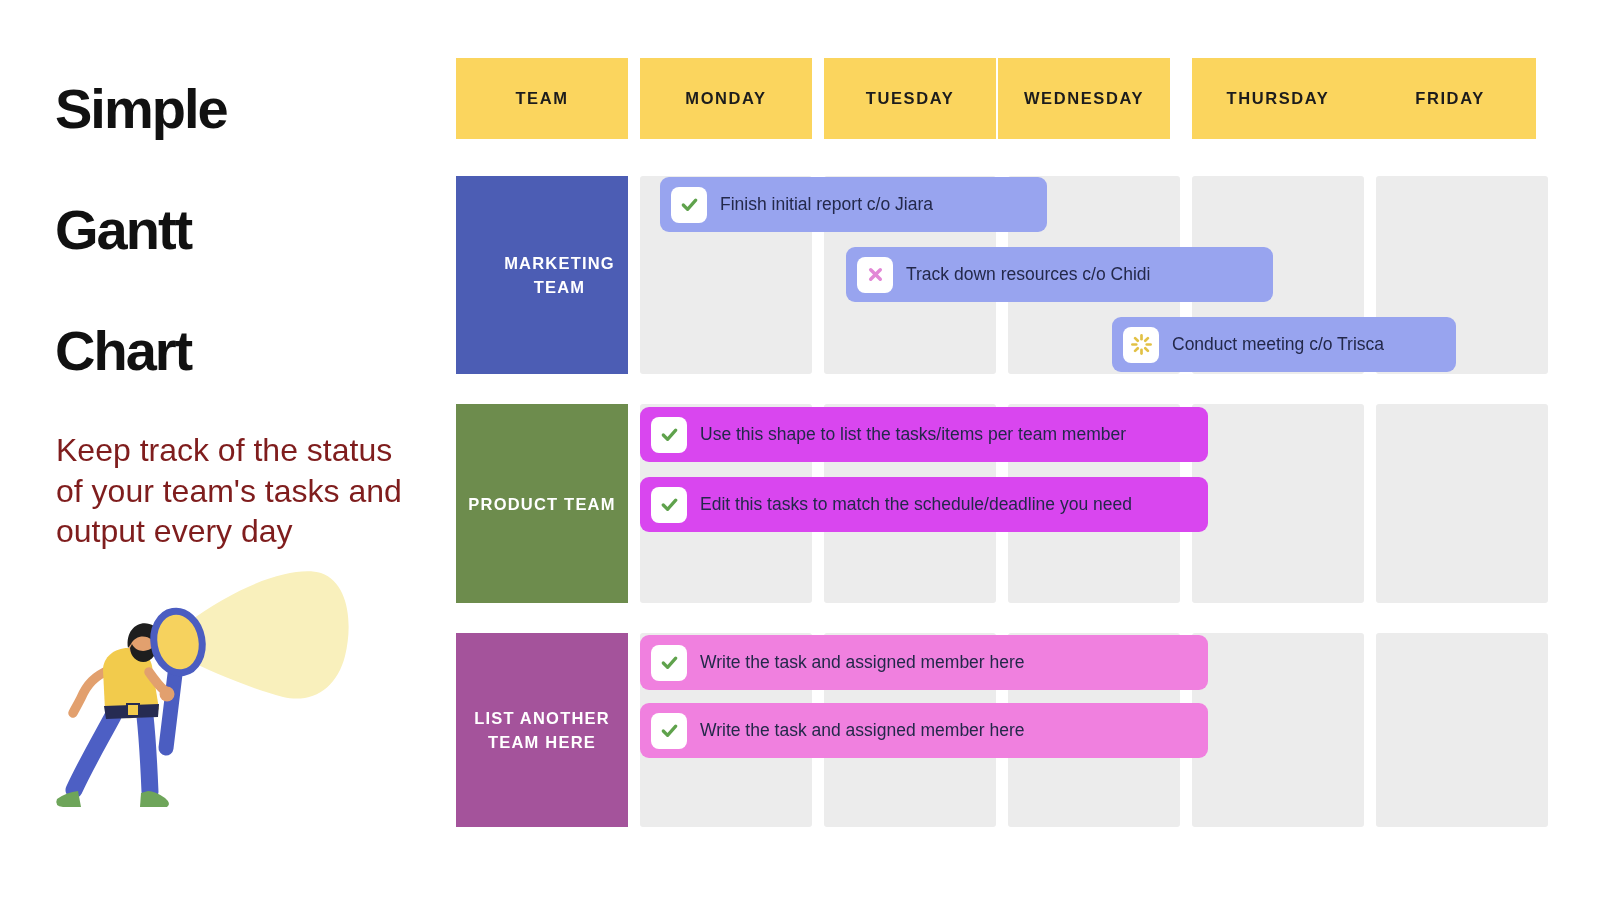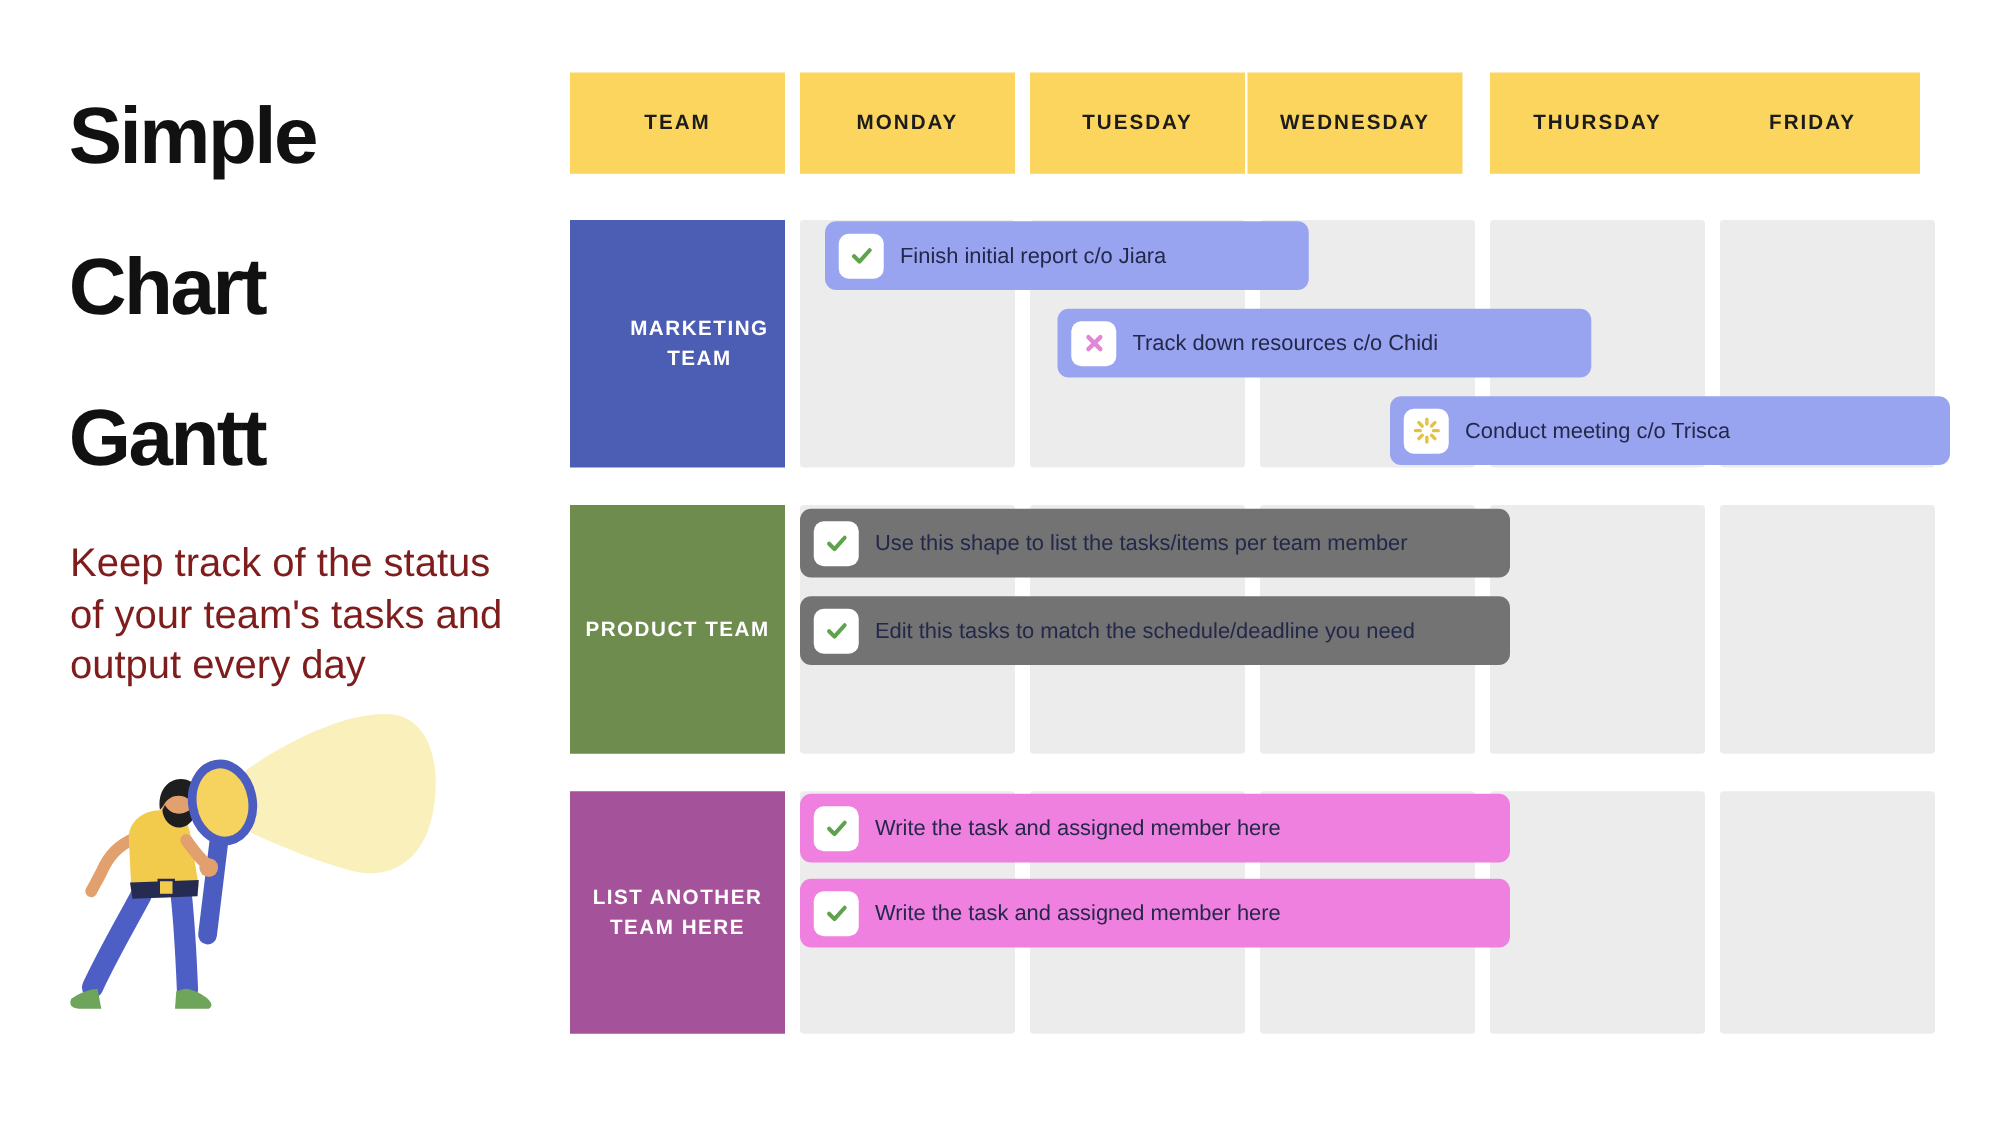--- a/index.html
+++ b/index.html
@@ -1,57 +1,57 @@
 <!DOCTYPE html>
 <html><head>
 <meta charset="utf-8">
 <style>
   html,body{margin:0;padding:0;background:#ffffff;}
   .stage{position:relative;width:1600px;height:900px;background:#ffffff;overflow:hidden;
          font-family:"Liberation Sans",sans-serif;}
 
   
   .title{position:absolute;left:55px;top:48px;margin:0;color:#111111;
-         font-size:64px;font-weight:800;letter-spacing:-2px;line-height:121px;}
+         font-size:56px;font-weight:800;letter-spacing:-2px;line-height:121px;}
   .title span{display:block;}
   .subtitle{position:absolute;left:56px;top:430px;width:352px;margin:0;
             color:#7f1d1d;font-size:32px;line-height:40.5px;font-weight:400;}
   .illus{position:absolute;left:45px;top:552px;width:310px;height:300px;}
 
   
   .hcell{position:absolute;top:58px;width:172px;height:81px;background:#FBD55E;
          display:flex;align-items:center;justify-content:center;
          font-size:16.5px;font-weight:700;letter-spacing:1.6px;color:#1c1c1c;}
   .teambox{position:absolute;left:456px;width:172px;box-sizing:border-box;padding:0 12px;
            display:flex;align-items:center;justify-content:center;text-align:center;
            color:#ffffff;font-size:16.5px;font-weight:700;letter-spacing:1.2px;line-height:24px;}
   .tb-marketing{background:#4C5DB4;padding-left:47px;}
   .tb-product{background:#6D8C4D;}
   .tb-other{background:#A4539B;}
   .cell{position:absolute;width:172px;background:#ECECEC;border-radius:3px;}
 
   .bar{position:absolute;height:55px;border-radius:9px;display:flex;align-items:center;
        color:#23284A;font-size:17.5px;}
   .bar.m{background:#98A4EF;margin-left:20px;}
-  .bar.p{background:#737373;}
+  .bar.p{background:#d946ef;}
   .bar.l{background:#F080DF;}
   .chip{flex:0 0 36px;width:36px;height:36px;margin-left:11px;background:#ffffff;border-radius:8px;
         display:flex;align-items:center;justify-content:center;}
   .chip svg{display:block;}
   .lbl{margin-left:13px;white-space:nowrap;}
 </style>
 </head>
 <body>
 
 <div class="stage">
 
   <h1 class="title">
     <span>Simple</span>
+    <span>Gantt</span>
     <span>Chart</span>
-    <span>Gantt</span>
   </h1>
   <p class="subtitle">Keep track of the status of your team's tasks and output every day</p>
 
   <svg class="illus" viewBox="0 0 310 300" aria-hidden="true">
 
     <path d="M141,72 C200,28 252,14 276,21 C304,31 308,72 300,104 C292,136 268,152 238,145 C203,136 164,118 142,108 Z" fill="#F9F0BC"></path>
 
     <path d="M64,118 C50,124 42,132 36,146 C33,152 30,157 28,161" stroke="#E2A06E" stroke-width="9.5" fill="none" stroke-linecap="round"></path>
 
     <path d="M68,164 C54,190 40,214 29,238" stroke="#4D5FC4" stroke-width="17" fill="none" stroke-linecap="round"></path>
@@ -117,21 +117,21 @@
     <span class="lbl">Finish initial report c/o Jiara</span>
   </div>
   <div class="bar m" style="left:826px;top:247px;width:427px">
     <span class="chip">
       <svg width="23" height="23" viewBox="0 0 24 24">
           <path d="M7,7 L17,17 M17,7 L7,17" stroke="#E287D6" stroke-width="3.6" fill="none" stroke-linecap="round"></path>
         </svg>
     </span>
     <span class="lbl">Track down resources c/o Chidi</span>
   </div>
-  <div class="bar m" style="left:1092px;top:317px;width:448px">
+  <div class="bar m" style="left:1092px;top:317px;width:344px">
     <span class="chip">
       <svg width="23" height="23" viewBox="0 0 24 24" stroke="#E2C145" stroke-width="2.8" stroke-linecap="round">
         <line x1="12" y1="2.5" x2="12" y2="6.5"></line>
           <line x1="18.7" y1="5.3" x2="15.9" y2="8.1"></line>
         <line x1="21.5" y1="12" x2="17.5" y2="12"></line>
           <line x1="18.7" y1="18.7" x2="15.9" y2="15.9"></line>
         <line x1="12" y1="21.5" x2="12" y2="17.5"></line>
           <line x1="5.3" y1="18.7" x2="8.1" y2="15.9"></line>
         <line x1="2.5" y1="12" x2="6.5" y2="12"></line>
           <line x1="5.3" y1="5.3" x2="8.1" y2="8.1"></line>

